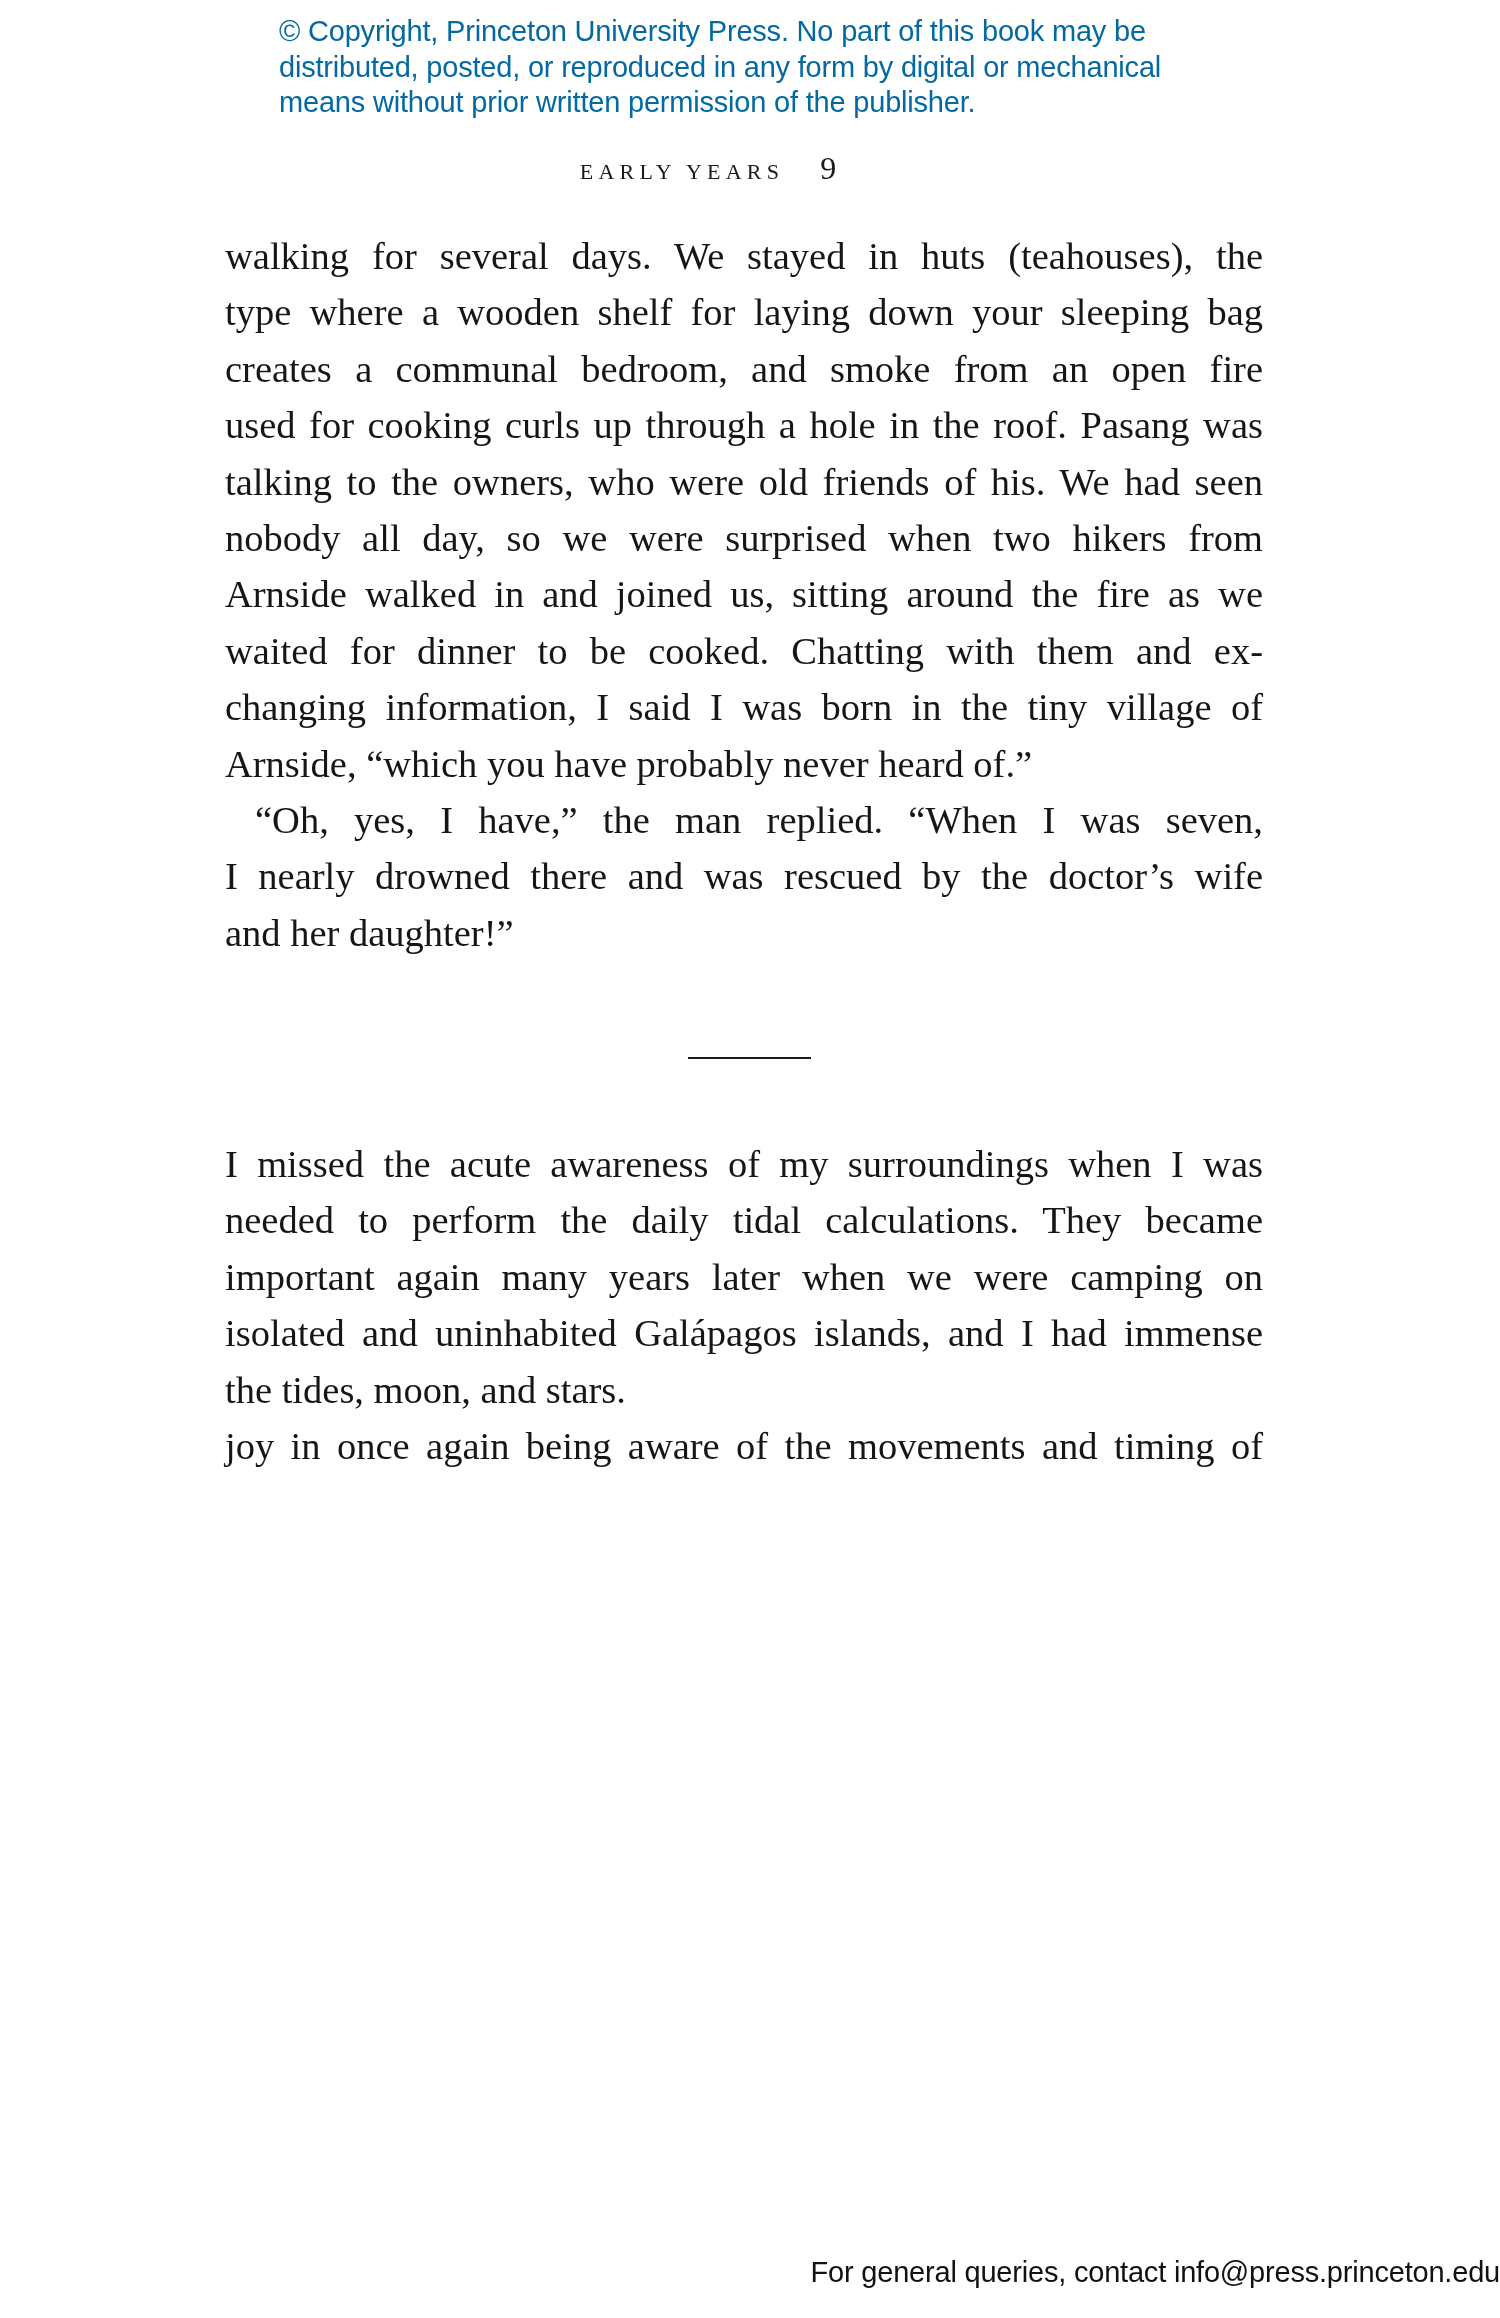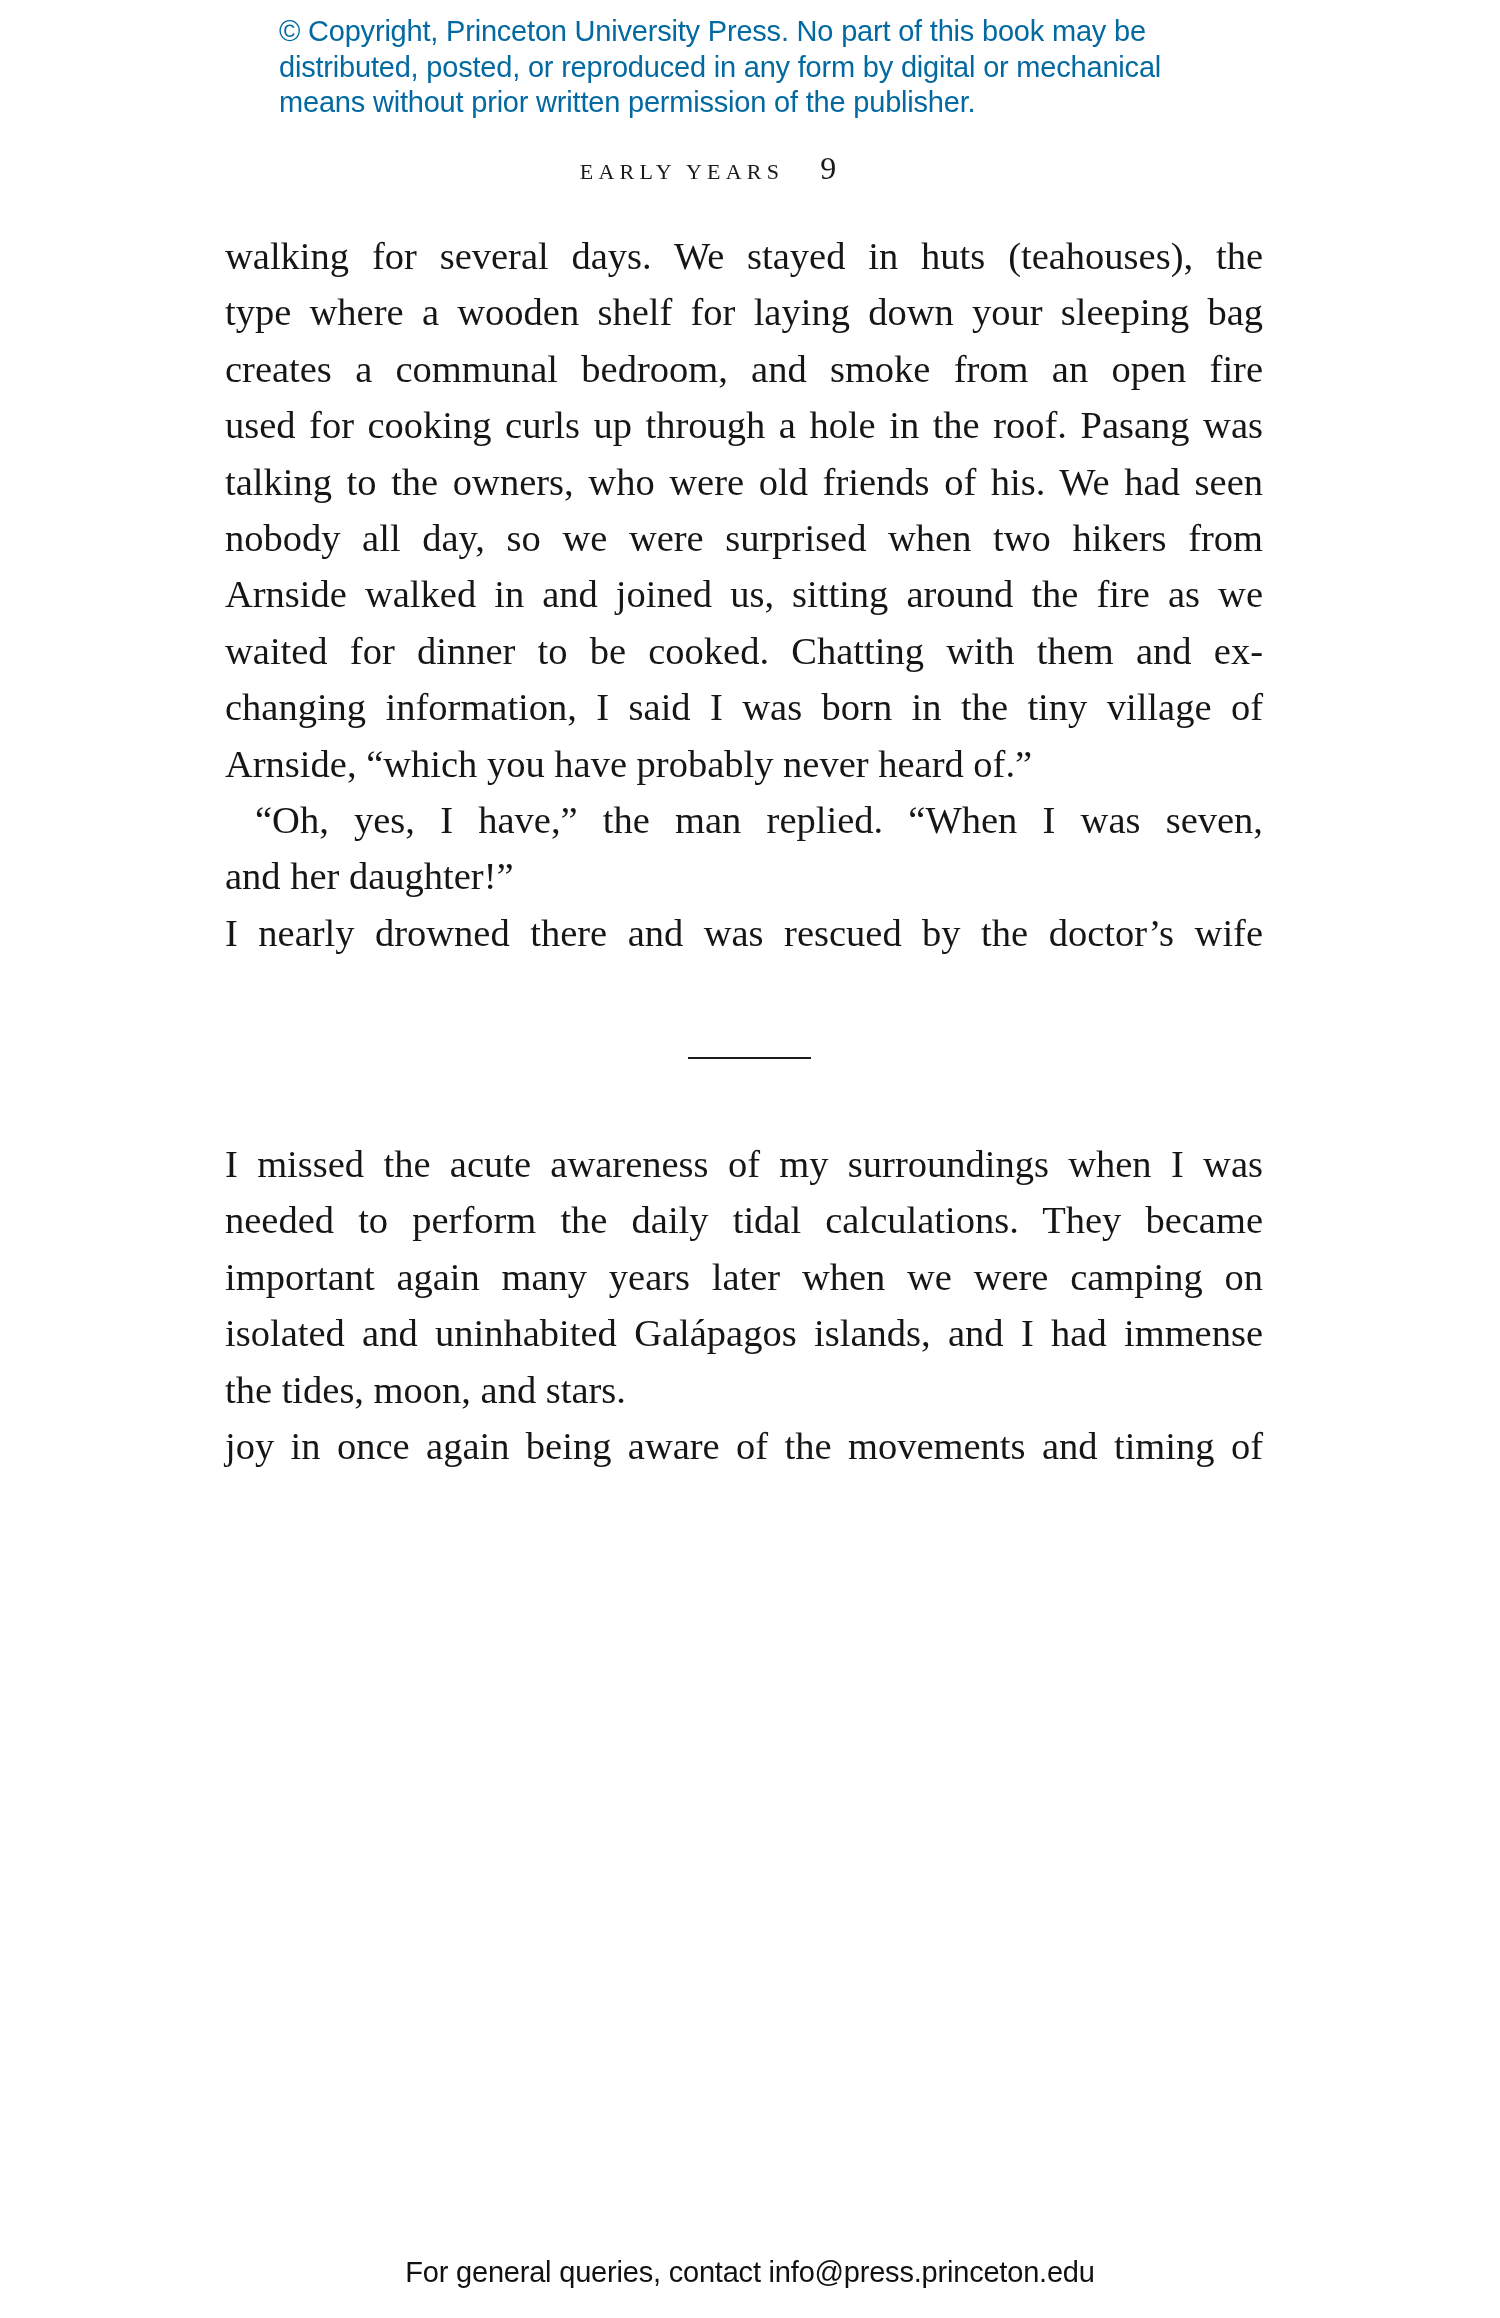--- a/index.html
+++ b/index.html
@@ -88,21 +88,21 @@
     width: 123px;
     height: 2px;
     background: #1c1c1c;
   }
 
   .footer {
     position: absolute;
     top: 2256px;
     left: 0;
     width: 1500px;
-    text-align: center;
+    text-align: right;
     font-family: "Liberation Sans", sans-serif;
     font-size: 29px;
     color: #111111;
     letter-spacing: -0.2px;
   }
 </style>
 </head>
 <body>
 
 <div class="copyright">
@@ -123,22 +123,22 @@
     <span class="line" style="white-space: normal;">used for cooking curls up through a hole in the roof. Pasang was</span>
     <span class="line" style="white-space: normal;">talking to the owners, who were old friends of his. We had seen</span>
     <span class="line" style="white-space: normal;">nobody all day, so we were surprised when two hikers from</span>
     <span class="line" style="white-space: normal;">Arnside walked in and joined us, sitting around the fire as we</span>
     <span class="line" style="white-space: normal;">waited for dinner to be cooked. Chatting with them and ex-</span>
     <span class="line" style="white-space: normal;">changing information, I said I was born in the tiny village of</span>
     <span class="line last" style="white-space: normal;">Arnside, “which you have probably never heard of.”</span>
   </p>
   <p>
     <span class="line indent" style="white-space: normal;">“Oh, yes, I have,” the man replied. “When I was seven,</span>
+    <span class="line" style="white-space: normal;">I nearly drowned there and was rescued by the doctor’s wife</span>
     <span class="line last" style="white-space: normal;">and her daughter!”</span>
-    <span class="line" style="white-space: normal;">I nearly drowned there and was rescued by the doctor’s wife</span>
   </p>
 </div>
 
 <div class="section-break"></div>
 
 <div class="text-block" id="section-2">
   <p>
     <span class="line" style="white-space: normal;">I missed the acute awareness of my surroundings when I was</span>
     <span class="line" style="white-space: normal;">needed to perform the daily tidal calculations. They became</span>
     <span class="line" style="white-space: normal;">important again many years later when we were camping on</span>

